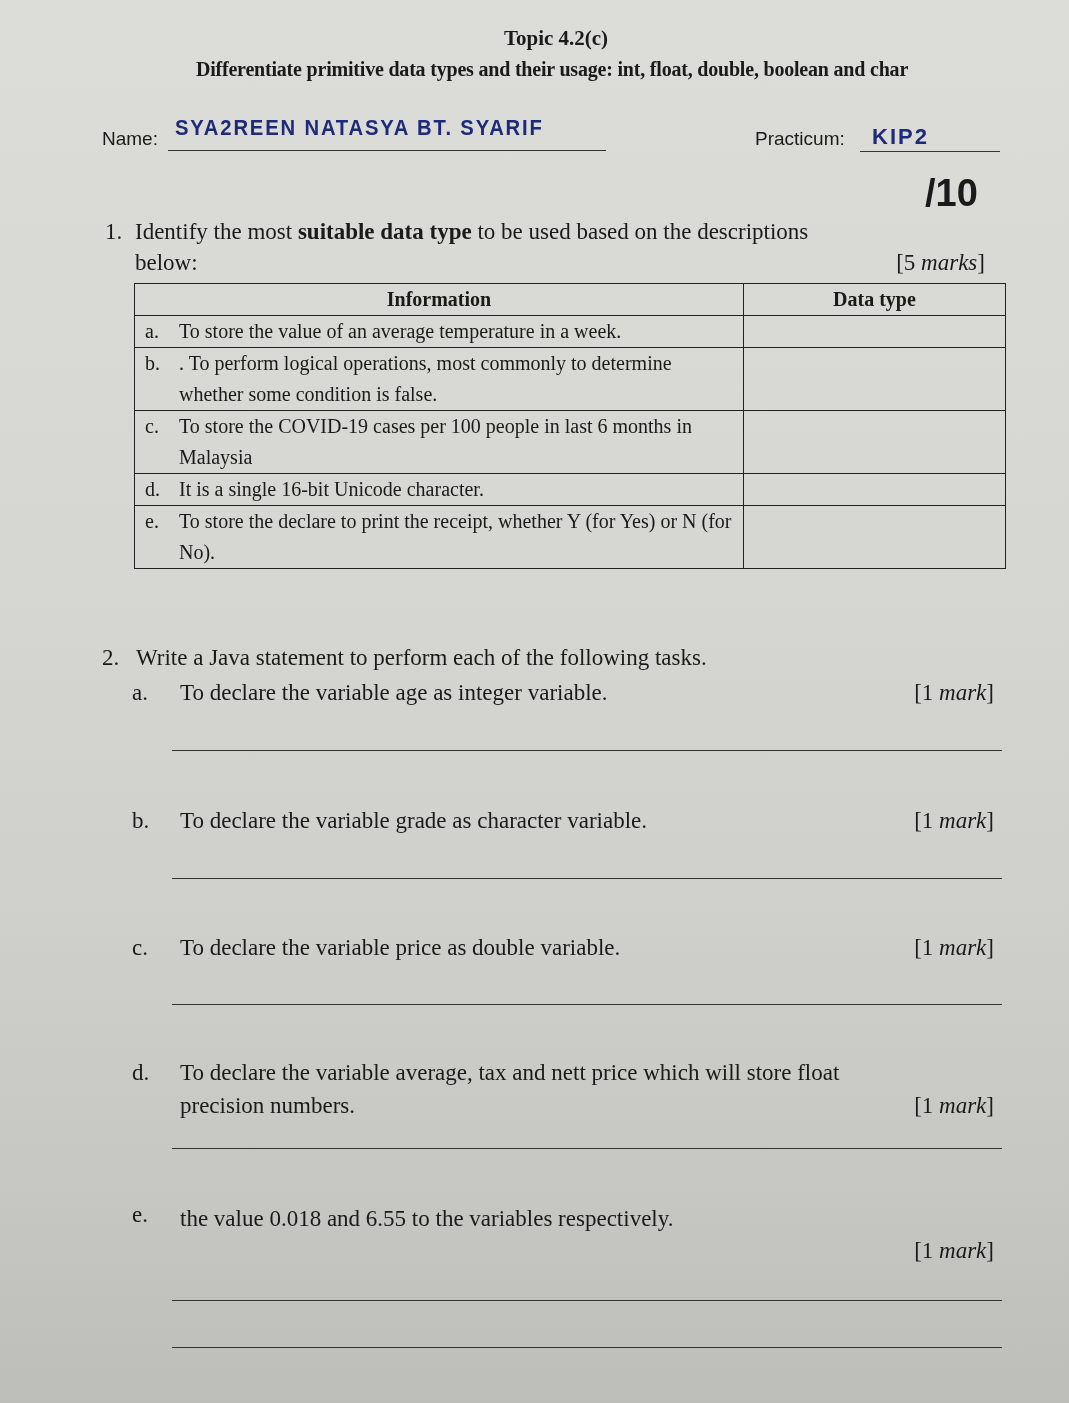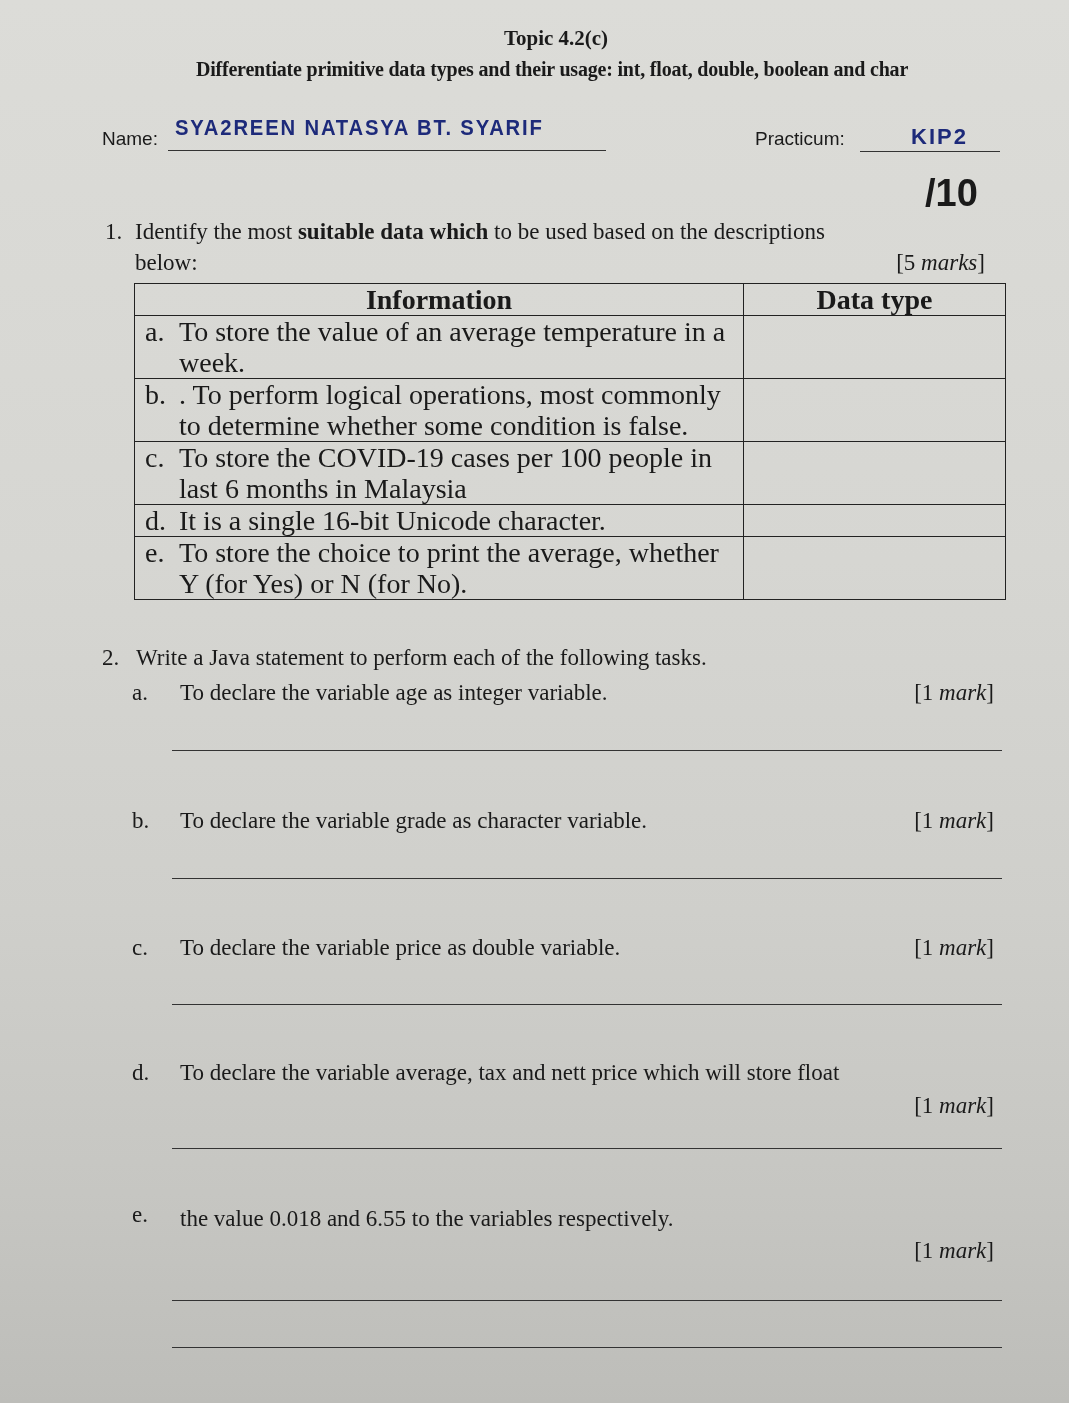--- a/index.html
+++ b/index.html
@@ -11,27 +11,27 @@
       position: relative;
     }
     .abs { position: absolute; }
     .topic { top: 26px; left: 0; width: 1112px; text-align: center; font-weight: bold; font-size: 21px; }
     .subtitle { top: 58px; left: 0; width: 1104px; text-align: center; font-weight: bold; font-size: 20px; letter-spacing: -0.2px; }
     .name-label { top: 128px; left: 102px; font-family: "Liberation Sans", sans-serif; font-size: 19px; text-align: center; }
     .name-line { top: 150px; left: 168px; width: 438px; border-bottom: 1.5px solid #333; }
     .name-val { top: 115px; left: 175px; font-family: "Liberation Sans", sans-serif; font-size: 22px; color: #1d2a7a; letter-spacing: 2px; font-weight: bold; transform: scaleX(0.92); transform-origin: left; }
     .prac-label { top: 128px; left: 755px; font-family: "Liberation Sans", sans-serif; font-size: 19px; }
     .prac-line { top: 151px; left: 860px; width: 140px; border-bottom: 1.5px solid #333; }
-    .prac-val { top: 124px; left: 872px; font-family: "Liberation Sans", sans-serif; font-size: 22px; color: #1d2a7a; font-weight: bold; letter-spacing: 2px; margin-left: 39px; }
+    .prac-val { top: 124px; left: 872px; font-family: "Liberation Sans", sans-serif; font-size: 22px; color: #1d2a7a; font-weight: bold; letter-spacing: 2px; }
     .score { top: 172px; left: 925px; font-family: "Liberation Sans", sans-serif; font-weight: bold; font-size: 38px; }
     .q1 { top: 216px; left: 105px; width: 880px; font-size: 23px; line-height: 31px; }
     .q1 .num { position: absolute; left: 0; }
     .q1 .txt { margin-left: 30px; }
     .marks { position: absolute; right: 0; bottom: 0; }
-    table.dt { position: absolute; top: 283px; left: 134px; width: 872px; border-collapse: collapse; font-size: 28px; }
+    table.dt { position: absolute; top: 283px; left: 134px; width: 872px; border-collapse: collapse; font-size: 20px; }
     table.dt td, table.dt th { border: 1.5px solid #222; padding: 0 10px; vertical-align: top; line-height: 31px; }
     table.dt th { font-weight: bold; text-align: center; height: 31px; }
     .info-col { width: 588px; }
     .row-item { display: flex; }
     .row-letter { width: 34px; flex-shrink: 0; }
     .q2 { top: 645px; left: 102px; font-size: 23px; }
     .q2 .num { position: absolute; left: 0; }
     .q2 .txt { margin-left: 34px; white-space: nowrap; }
     .sub { position: absolute; left: 132px; width: 862px; font-size: 23px; line-height: 33px; }
     .sub .letter { position: absolute; left: 0; }
@@ -52,21 +52,21 @@
 
 <div class="abs prac-label">Practicum:</div>
 <div class="abs prac-line"></div>
 <div class="abs prac-val">KIP2</div>
 
 <div class="abs score">/10</div>
 
 <div class="abs q1">
   <span class="num">1.</span>
   <div class="txt">
-    <span>Identify the most </span><b>suitable data which</b><span> to be used based on the descriptions</span><br>
+    <span>Identify the most </span><b>suitable data type</b><span> to be used based on the descriptions</span><br>
     <span>below:</span>
   </div>
   <span class="marks"><span>[5 </span><i>marks</i><span>]</span></span>
 </div>
 
 <table class="dt">
   <tbody>
       <tr>
     <th class="info-col">Information</th>
     <th>Data type</th>
@@ -104,21 +104,21 @@
             <span class="row-letter">d.</span>
             <span>It is a single 16-bit Unicode character.</span>
           </div>
         </td>
     <td></td>
   </tr>
   <tr>
     <td>
           <div class="row-item">
             <span class="row-letter">e.</span>
-            <span>To store the choice to print the average, whether Y (for Yes) or N (for No).</span>
+            <span>To store the declare to print the receipt, whether Y (for Yes) or N (for No).</span>
           </div>
         </td>
     <td></td>
   </tr>
 </tbody>
   </table>
 
 <div class="abs q2">
   <span class="num">2.</span>
   <span class="txt">Write a Java statement to perform each of the following tasks.</span>
@@ -141,20 +141,21 @@
 <div class="sub" style="top:931px;">
   <span class="letter">c.</span>
   <div class="body">To declare the variable price as double variable.</div>
   <span class="mk" style="top:0;"><span>[1 </span><i>mark</i><span>]</span></span>
 </div>
 <div class="ansline" style="top:1004px;"></div>
 
 <div class="sub" style="top:1056px;">
   <span class="letter">d.</span>
   <div class="body">To declare the variable average, tax and nett price which will store float</div>
+  <div class="body">precision numbers.</div>
   <span class="mk" style="top:33px;"><span>[1 </span><i>mark</i><span>]</span></span>
 </div>
 <div class="ansline" style="top:1148px;"></div>
 
 <div class="sub" style="top:1198px;">
   <span class="letter">e.</span>
   <div class="body" style="margin-top:4px;">the value 0.018 and 6.55 to the variables respectively.</div>
   <span class="mk" style="top:36px;"><span>[1 </span><i>mark</i><span>]</span></span>
 </div>
 <div class="ansline" style="top:1300px;"></div>

